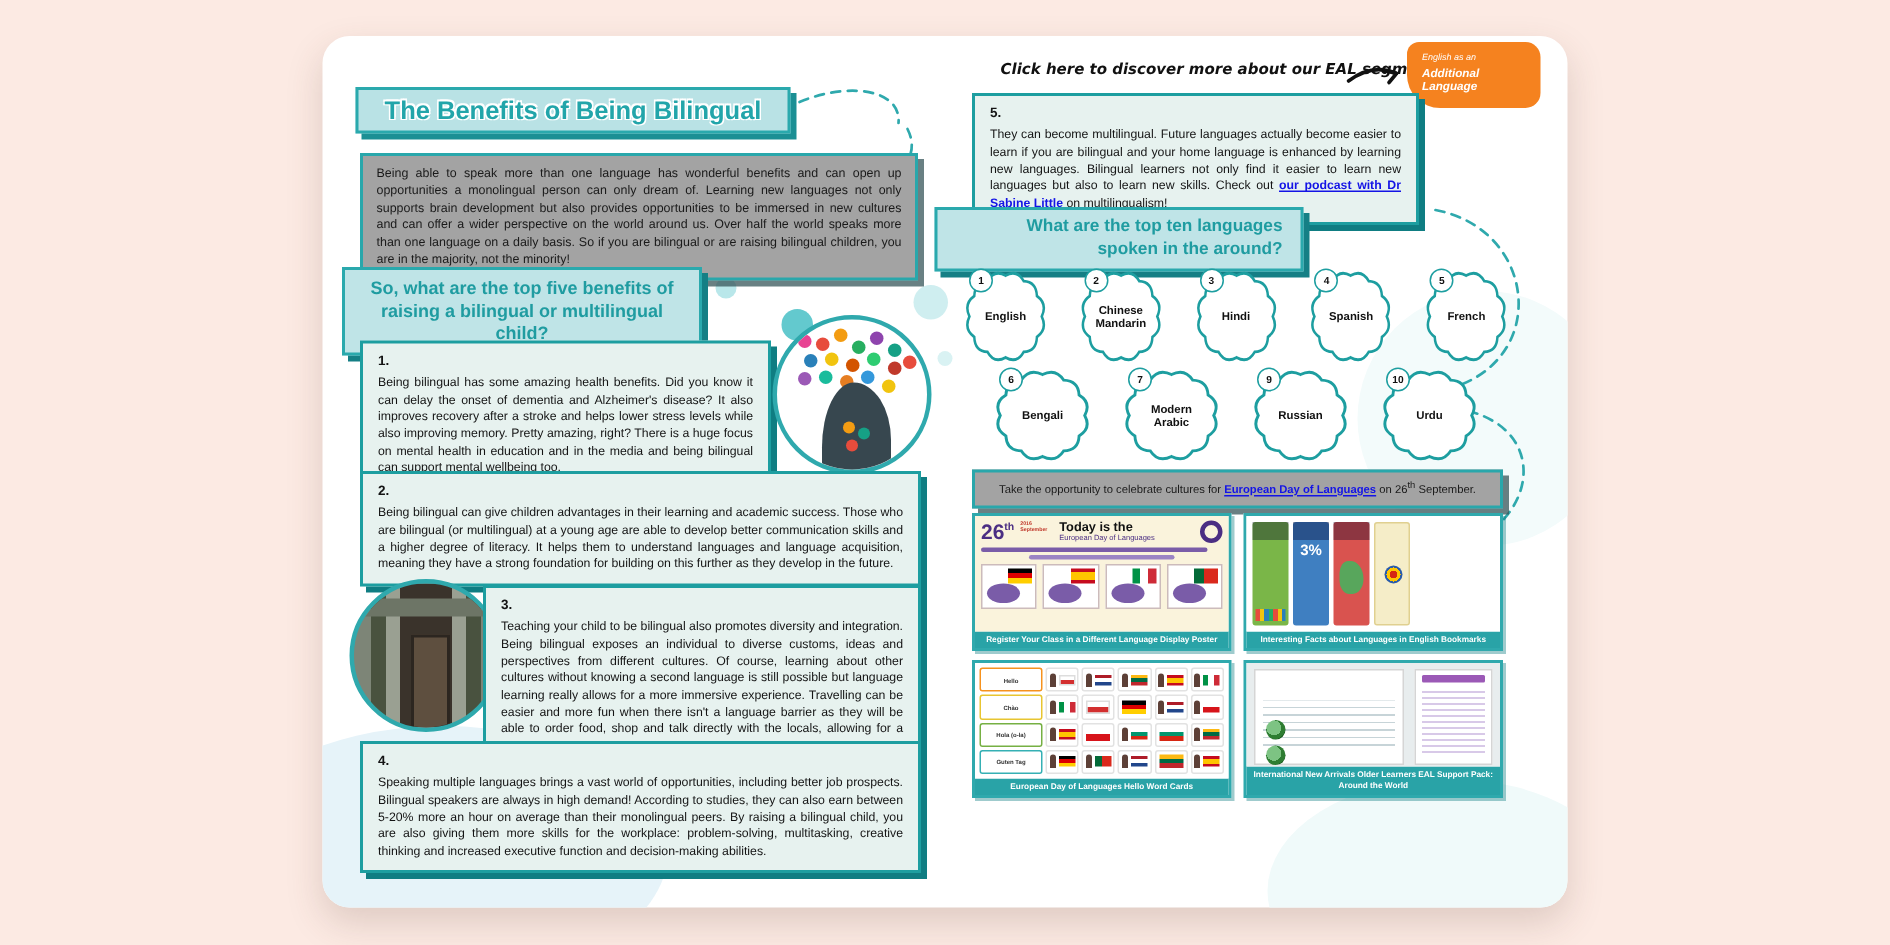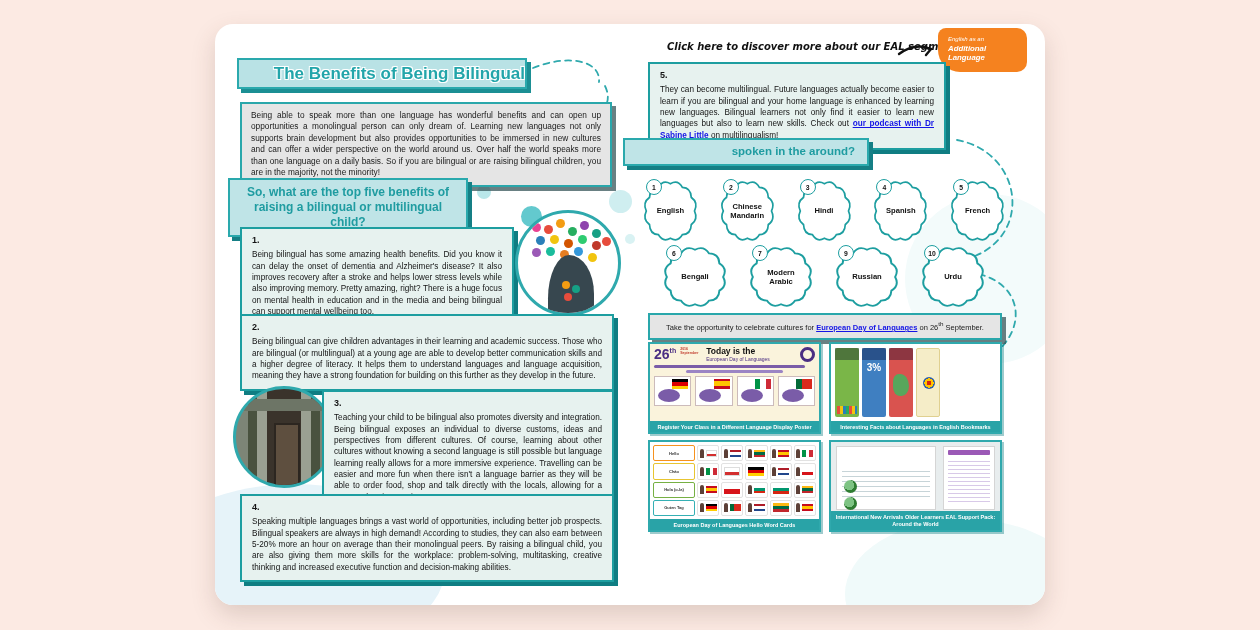--- a/index.html
+++ b/index.html
@@ -19,24 +19,24 @@
   .d5 { left:410px; top:210px; width:10px; height:10px; background:#d9f2f3; }
   .d6 { left:-70px; top:460px; width:300px; height:170px; background:#e6f3f9; }
   .d7 { left:630px; top:495px; width:240px; height:150px; background:#f0fafa; }
   .d8 { left:690px; top:170px; width:170px; height:170px; background:#f3fbfb; }
 
   .dashes { position:absolute; left:0; top:0; }
 
   
   .title-banner { position:absolute; left:22px; top:34px; width:290px; height:31px;
     background:#b9e2e5; border:2px solid #2aa9ad; box-shadow:4px 4px 0 #1b8f94;
-    color:#22a5aa; font-weight:bold; font-size:17px; text-align:right; line-height:27px;
+    color:#22a5aa; font-weight:bold; font-size:17px; text-align:center; line-height:27px;
     text-shadow:-1px -1px 0 #fff, 1px -1px 0 #fff, -1px 1px 0 #fff, 1px 1px 0 #fff; }
 
-  .wbox { position:absolute; background:#e5e5e5; border:2px solid #29a7ab;
+  .wbox { position:absolute; background:#a3a3a3; border:2px solid #29a7ab;
           box-shadow:4px 4px 0 rgba(55,85,90,.75); padding:6px 9px;
           font-size:8.3px; line-height:1.38; color:#1a1a1a; text-align:justify; }
   .intro { left:25px; top:78px; width:372px; }
 
   .subhead { position:absolute; left:13px; top:154px; width:240px;
     background:#bfe4e7; border:2px solid #2aa9ad; box-shadow:4px 4px 0 #157f85;
     color:#1f9ca1; font-weight:bold; font-size:12px; line-height:1.25;
     text-align:center; padding:5px 8px; }
 
   .mint { position:absolute; background:#e7f2ef; border:2px solid #1d9ea0;
@@ -264,20 +264,21 @@
     <div class="l1">English as an</div>
     <div class="l2">Additional Language</div>
   </div>
 
   <div class="mint b5">
     <div class="num">5.</div>
     <div><span>They can become multilingual. Future languages actually become easier to learn if you are bilingual and your home language is enhanced by learning new languages. Bilingual learners not only find it easier to learn new languages but also to learn new skills. Check out </span><a class="link">our podcast with Dr Sabine Little</a><span> on multilingualism!</span></div>
   </div>
 
   <div class="head2">
+    <div>What are the top ten languages</div>
     <div>spoken in the around?</div>
   </div>
 
   <div class="badges">
     <div class="badge-row">
       <div class="badge">
           <svg class="scallop" viewBox="0 0 100 100" preserveAspectRatio="none">
             <path d="M94 50 Q101.2 63.7 88.1 72 Q87.5 87.5 72 88.1 Q63.7 101.2 50 94 Q36.3 101.2 28 88.1 Q12.5 87.5 11.9 72 Q-1.2 63.7 6 50 Q-1.2 36.3 11.9 28 Q12.5 12.5 28 11.9 Q36.3 -1.2 50 6 Q63.7 -1.2 72 11.9 Q87.5 12.5 88.1 28 Q101.2 36.3 94 50 Z" fill="#fff" stroke="#1d9ea0" stroke-width="3"></path>
           </svg>
           <span class="rank">1</span>

